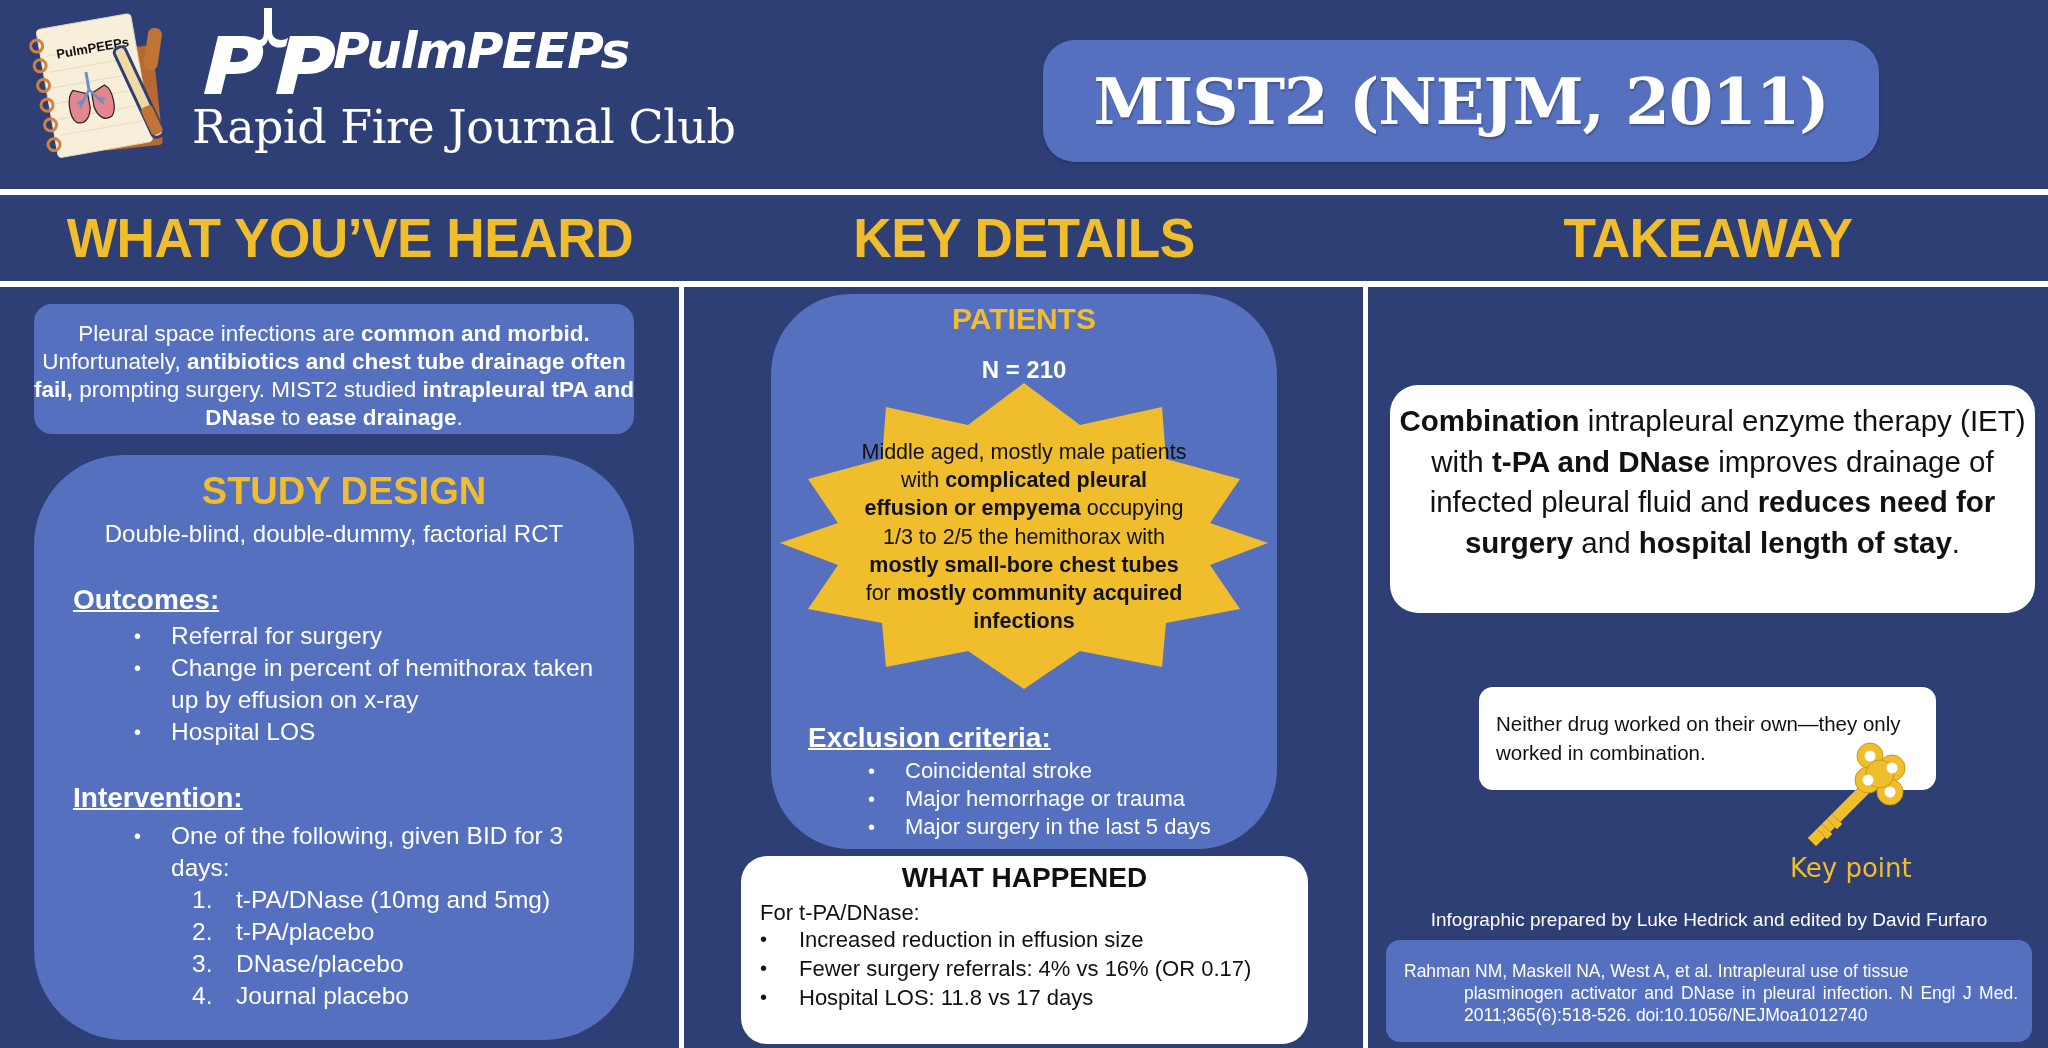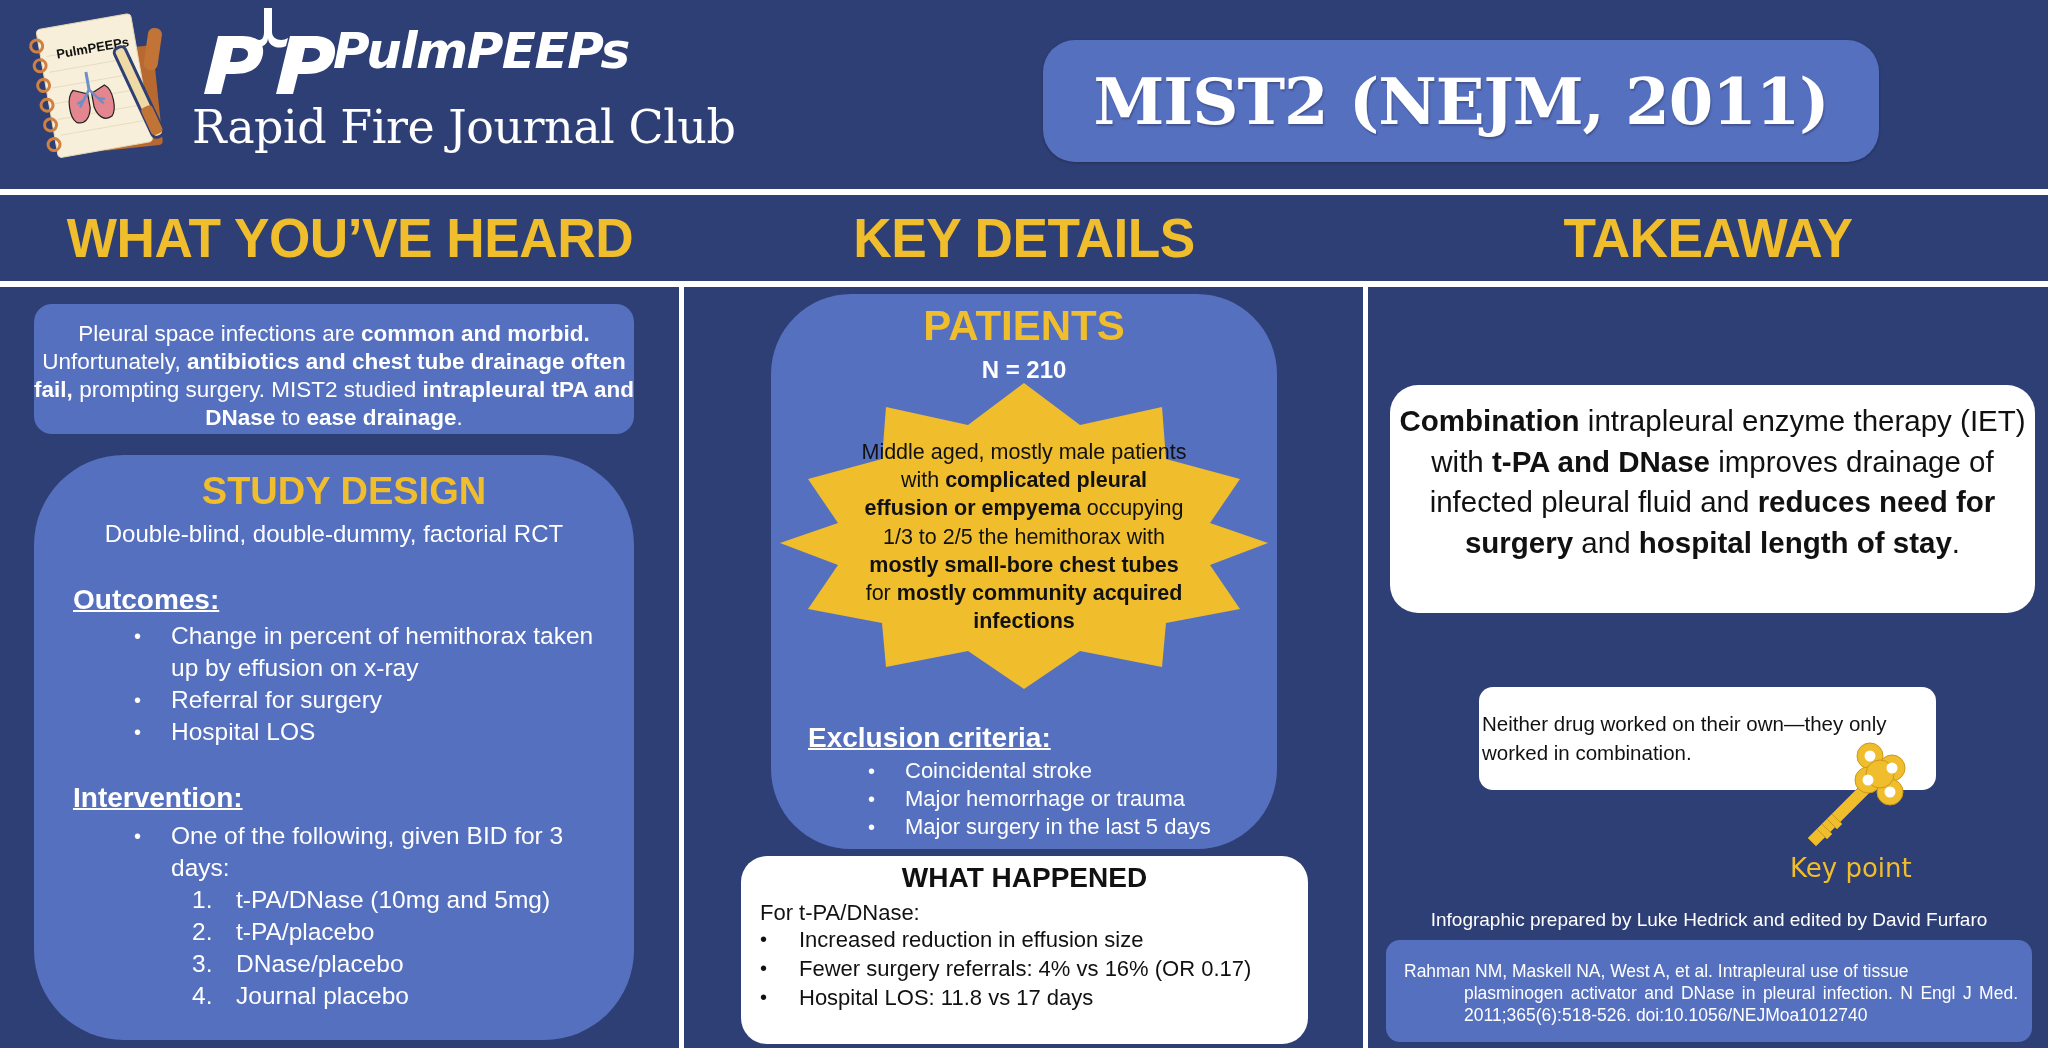--- a/index.html
+++ b/index.html
@@ -91,21 +91,21 @@
     .num-list li { position: relative; padding-left: 44px; }
     .num-list li span.n { position: absolute; left: 0; top: 0; }
 
     
     .patients-box {
       left: 771px; top: 294px; width: 506px; height: 555px;
       background: #5670c0; border-radius: 80px;
     }
     .patients-title {
       left: 771px; top: 302px; width: 506px; text-align: center;
-      font-size: 42px; font-weight: bold; color: #f0bd2c;
+      font-size: 30px; font-weight: bold; color: #f0bd2c;
     }
     .patients-n {
       left: 771px; top: 356px; width: 506px; text-align: center;
       font-size: 24px; font-weight: bold; color: #fff;
     }
     .star { left: 780px; top: 383px; width: 488px; height: 306px; }
     .star-text {
       left: 858px; top: 438px; width: 332px; text-align: center;
       font-size: 21.5px; line-height: 28.2px; color: #111;
     }
@@ -127,21 +127,21 @@
     
     .takeaway-box {
       left: 1390px; top: 385px; width: 645px; height: 228px;
       background: #ffffff; border-radius: 28px;
       text-align: center; color: #111;
       font-size: 29.5px; line-height: 40.5px; padding-top: 16px;
     }
     .keypoint-box {
       left: 1479px; top: 687px; width: 457px; height: 103px;
       background: #ffffff; border-radius: 14px; color: #111;
-      font-size: 20.5px; line-height: 29px; padding: 22px 0 0 3px;
+      font-size: 20.5px; line-height: 29px; padding: 22px 0 0 17px;
     }
     .key-icon { left: 1800px; top: 742px; width: 106px; height: 104px; }
     .key-label {
       left: 1790px; top: 853px; font-size: 26px; color: #f0bd2c;
       font-family: "DejaVu Sans", sans-serif;
     }
     .credit {
       left: 1370px; top: 909px; width: 678px; text-align: center;
       font-size: 19px; color: #fff;
     }
@@ -218,22 +218,22 @@
 <div class="abs sec-head c3">TAKEAWAY</div>
 
 <div class="abs intro-box">Pleural space infections are <b>common and morbid.</b> Unfortunately, <b>antibiotics and chest tube drainage often fail,</b> prompting surgery. MIST2 studied <b>intrapleural tPA and DNase</b> to <b>ease drainage</b>.</div>
 
 <div class="abs design-box"></div>
 <div class="abs design-title">STUDY DESIGN</div>
 <div class="abs design-sub">Double-blind, double-dummy, factorial RCT</div>
 
 <div class="abs sub-heading outcomes-head">Outcomes:</div>
 <ul class="abs bullets outcomes-list">
+  <li>Referral for surgery</li>
   <li>Change in percent of hemithorax taken up by effusion on x-ray</li>
-  <li>Referral for surgery</li>
   <li>Hospital LOS</li>
 </ul>
 
 <div class="abs sub-heading intervention-head">Intervention:</div>
 <div class="abs intervention-list">
   <ul class="bullets">
     <li>One of the following, given BID for 3 days:</li>
   </ul>
   <ol class="num-list">
     <li><span class="n">1.</span><span>t-PA/DNase (10mg and 5mg)</span></li>

